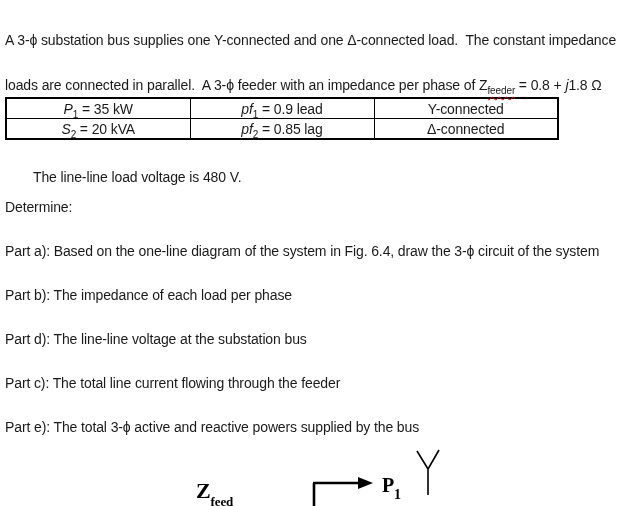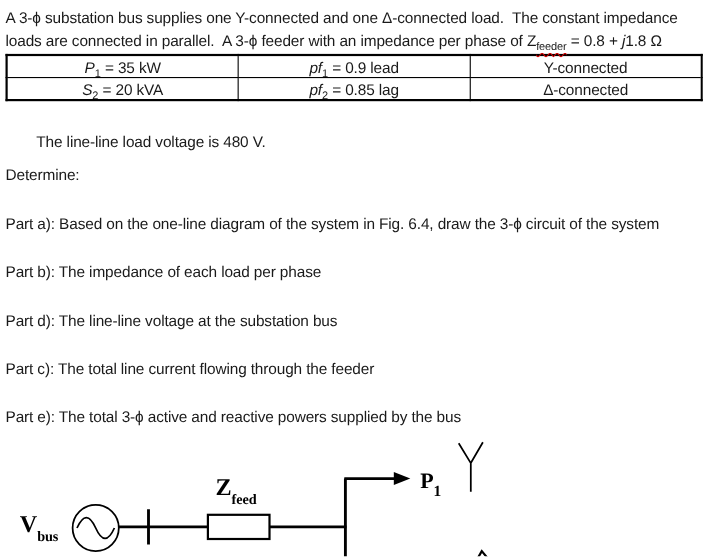--- a/index.html
+++ b/index.html
@@ -8,35 +8,35 @@
     width: 639px; height: 506px;
     box-sizing: border-box;
     padding: 6px 5px 0 5px;
     overflow: hidden;
     background: #ffffff;
     color: #1a1a1a;
     font-family: "Liberation Sans", "DejaVu Sans", sans-serif;
     font-size: 14px;
     letter-spacing: -0.12px;
   }
-  .line { line-height: 21px; white-space: pre; }
+  .line { line-height: 21px; white-space: pre; margin-top: 24px; }
   sub {
     font-size: 10px;
     line-height: 0;
   }
   .squiggle {
     text-decoration-line: underline;
     text-decoration-style: wavy;
     text-decoration-color: #d00000;
     text-decoration-thickness: 1px;
     text-underline-offset: 2px;
   }
   table.loads {
     border-collapse: collapse;
-    width: 634px;
+    width: 554px;
     margin-top: 1px;
     table-layout: fixed;
     border: 2px solid #000;
     padding-left: 20px;
   }
   table.loads td {
     border: 1px solid #000;
     height: 19px;
     padding: 0;
     text-align: center;

